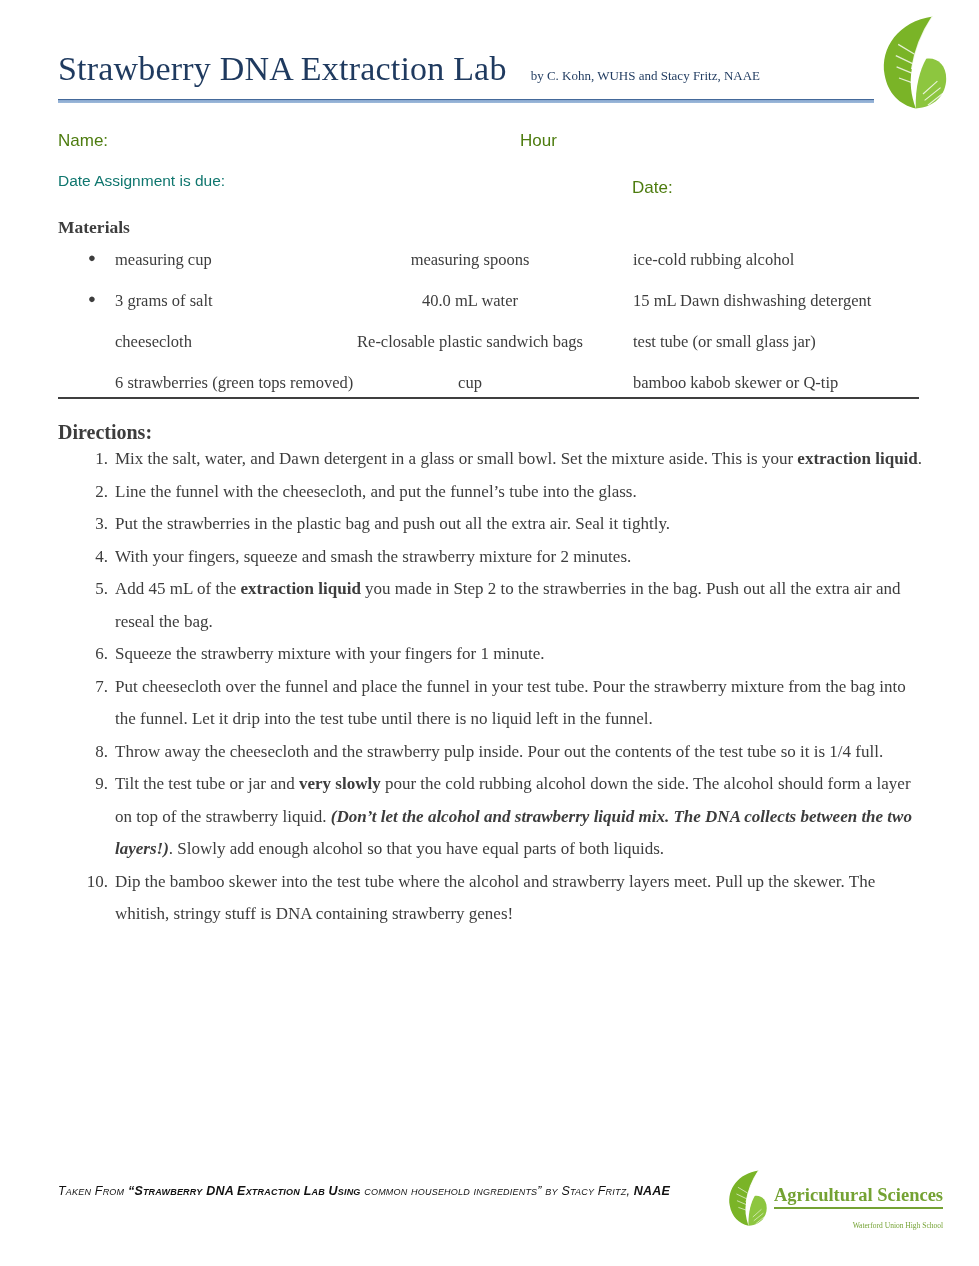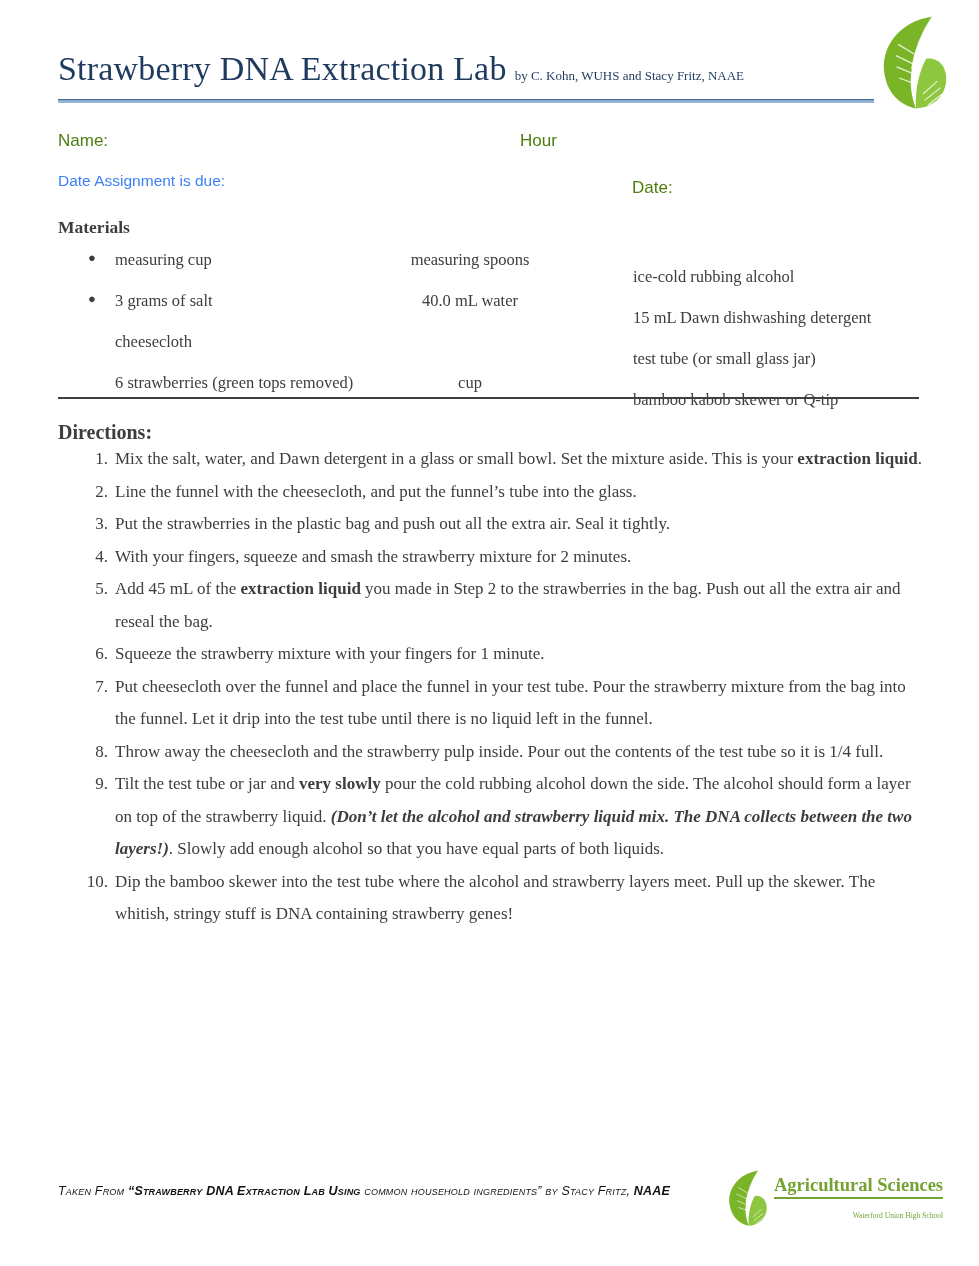--- a/index.html
+++ b/index.html
@@ -4,64 +4,64 @@
 <style>
   html,body{margin:0;padding:0;}
   body{
     width:979px;height:1266px;background:#ffffff;position:relative;overflow:hidden;
     font-family:"Liberation Serif", serif;color:#3d3d3d;
   }
   .abs{position:absolute;}
 
   
   .header{left:58px;top:50px;width:816px;}
-  .title-line{display:flex;align-items:baseline;gap:8px;}
+  .title-line{display:flex;align-items:baseline;gap:24px;}
   h1.doc-title{
     margin:0;font-size:34px;font-weight:400;color:#1f3a5f;
     font-family:"Liberation Serif", serif;letter-spacing:.2px;white-space:nowrap;
   }
   .byline{font-size:13px;color:#1f3a5f;white-space:nowrap;}
   .title-rule{left:58px;top:99px;width:816px;height:4px;
     background:linear-gradient(to bottom,#44699a 0,#44699a 28%,#8aa9d0 28%,#9db9da 100%);}
 
   
   .logo-top{left:874px;top:14px;width:82px;height:100px;}
 
   
   .meta-row{left:58px;top:131px;width:880px;height:22px;
     font-family:"Liberation Sans", sans-serif;font-size:17px;color:#4d7c0f;}
   .meta-row .hour{position:absolute;left:462px;top:0;}
   .meta-row .date{position:absolute;left:574px;top:0;margin-top:47px;}
-  .due-row{left:58px;top:172px;font-family:"Liberation Sans", sans-serif;font-size:15.5px;color:#3b82f6;}
+  .due-row{left:58px;top:172px;font-family:"Liberation Sans", sans-serif;font-size:15.5px;color:#0f766e;}
 
   
   .materials-heading{left:58px;top:217px;font-size:17.5px;font-weight:700;color:#3d3d3d;}
   .materials{left:58px;top:250px;width:866px;}
   .mat-row{position:relative;height:41px;font-size:16.5px;color:#3d3d3d;}
   .mat-row .bullet{position:absolute;left:30px;top:0;font-size:13px;}
   .mat-row .c1{position:absolute;left:57px;top:0;white-space:nowrap;}
   .mat-row .c2{position:absolute;left:262px;top:0;width:300px;text-align:center;white-space:nowrap;}
-  .mat-row .c3{position:absolute;left:575px;top:17px;white-space:nowrap;}
+  .mat-row .c3{position:absolute;left:575px;top:0;white-space:nowrap;}
   .materials-rule{left:58px;top:397px;width:861px;height:0;border-top:2px solid #3f3f3f;}
 
   
   .directions-heading{left:58px;top:421px;font-size:20px;font-weight:700;color:#3d3d3d;}
   .directions{left:58px;top:443px;width:866px;}
   .dir-item{display:grid;grid-template-columns:50px 808px;column-gap:7px;
     font-size:17px;line-height:32.5px;color:#3d3d3d;}
   .dir-item .num{text-align:right;}
   .dir-item .txt{margin:0;}
   .run-b{font-weight:700;}
   .run-bi{font-weight:700;font-style:italic;}
 
   
   .footer-attr{left:58px;top:1184px;width:650px;
     font-family:"Liberation Sans", sans-serif;font-style:italic;font-variant:small-caps;
     font-size:12.5px;color:#111;letter-spacing:.2px;white-space:nowrap;}
-  .footer-logo{left:724px;top:1164px;width:216px;display:flex;align-items:center;}
+  .footer-logo{left:724px;top:1164px;width:216px;display:flex;align-items:flex-end;}
   .footer-logo .leaf{width:48px;height:62px;flex:0 0 auto;margin-top:4px;}
   .footer-logo .lockup{margin-left:2px;}
   .footer-logo .org{
     font-family:"Liberation Serif", serif;font-weight:700;font-size:18.5px;color:#74a233;
     border-bottom:2px solid #74a233;padding-bottom:1px;white-space:nowrap;line-height:22px;}
   .footer-logo .school{
     font-family:"Liberation Serif", serif;font-size:7.5px;color:#74a233;text-align:right;
     margin-top:12px;white-space:nowrap;}
 </style>
 </head>
@@ -101,20 +101,21 @@
       <span class="c3">ice-cold rubbing alcohol</span>
     </div>
     <div class="mat-row">
       <span class="bullet">●</span>
       <span class="c1">3 grams of  salt</span>
       <span class="c2">40.0 mL water</span>
       <span class="c3">15 mL Dawn dishwashing detergent</span>
     </div>
     <div class="mat-row">
       <span class="c1">cheesecloth</span>
+      <span class="c2">Re-closable plastic sandwich bags</span>
       <span class="c3">test tube (or small glass jar)</span>
     </div>
     <div class="mat-row">
       <span class="c1">6 strawberries (green tops removed)</span>
       <span class="c2">cup</span>
       <span class="c3">bamboo kabob skewer or Q-tip</span>
     </div>
   </div>
 <div class="abs materials-rule"></div>
 

